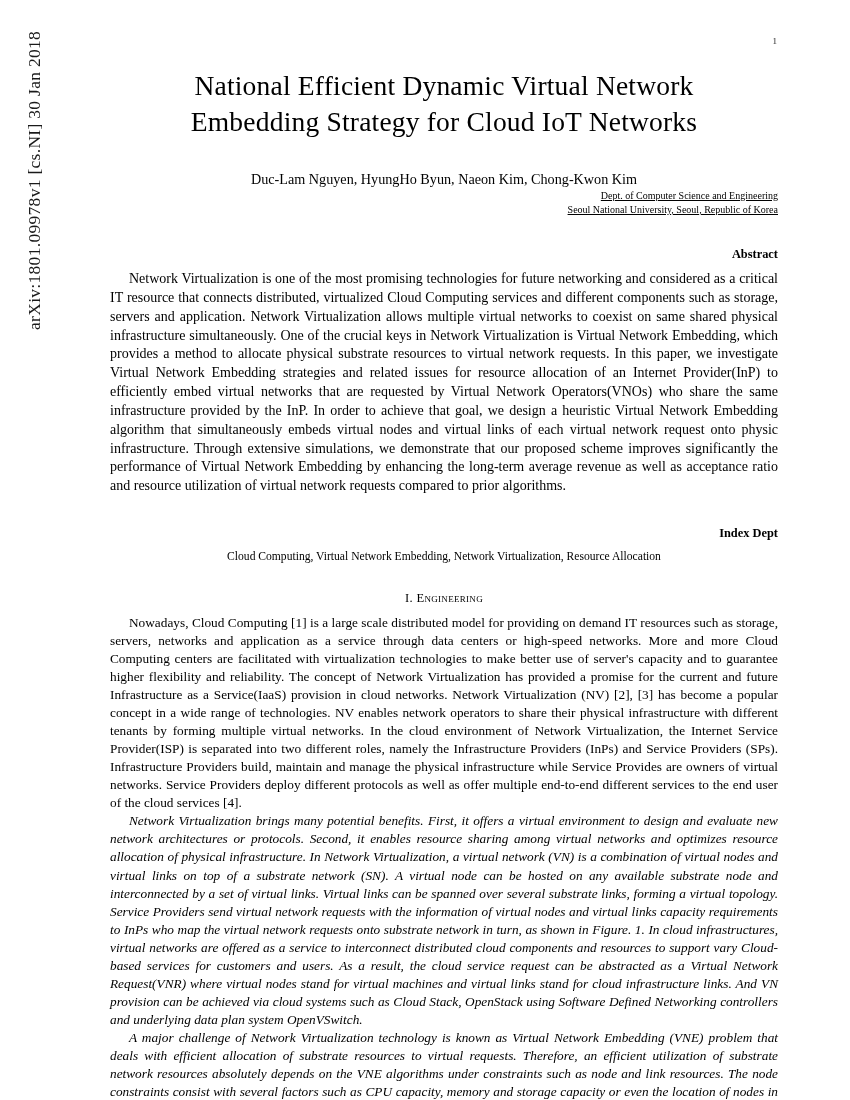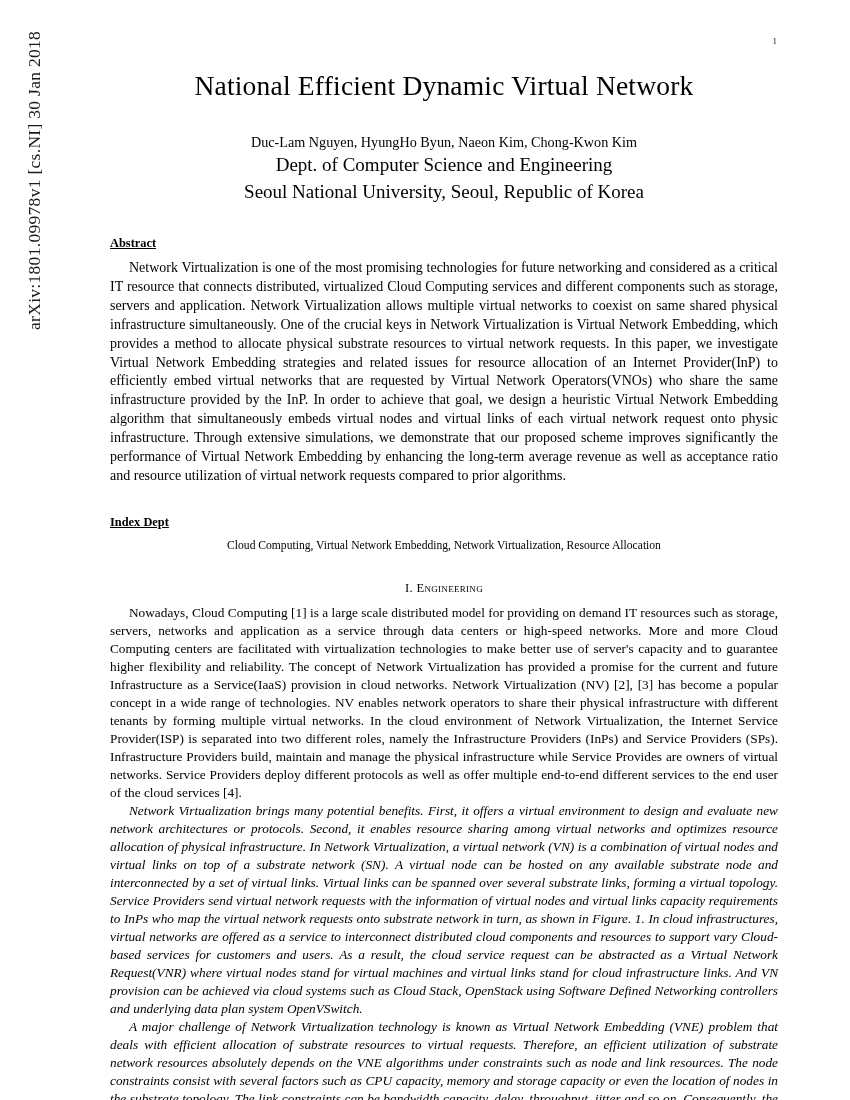--- a/index.html
+++ b/index.html
@@ -55,31 +55,31 @@
     margin: 10px 0 0 0;
     letter-spacing: 0.2px;
   }
   .authors {
     text-align: center;
     font-size: 14.2px;
     margin-top: 28px;
     line-height: 1.42;
   }
   .affil {
-    text-align: center;
-    font-size: 19px;
+    text-align: right;
+    font-size: 10px;
     line-height: 1.42;
+    text-decoration: underline;
   }
   .section-head {
-    text-align: left;
+    text-align: right;
     font-weight: bold;
     font-size: 12.4px;
     margin-top: 30px;
     margin-bottom: 8px;
-    text-decoration: underline;
   }
   .abstract-body {
     font-size: 14px;
     line-height: 1.345;
     text-align: justify;
     text-justify: inter-word;
     hyphens: auto;
   }
   .abstract-body .indent {
     text-indent: 19px;
@@ -119,20 +119,21 @@
 <div class="page">
 
   <div class="arxiv-stamp">arXiv:1801.09978v1  [cs.NI]  30 Jan 2018</div>
 
   <div class="page-number">1</div>
 
   <div class="content">
 
     <div class="title">
       <div>National Efficient Dynamic Virtual Network</div>
+      <div>Embedding Strategy for Cloud IoT Networks</div>
     </div>
 
     <div class="authors">Duc-Lam Nguyen, HyungHo Byun, Naeon Kim, Chong-Kwon Kim</div>
     <div class="affil">Dept. of Computer Science and Engineering</div>
     <div class="affil">Seoul National University, Seoul, Republic of Korea</div>
 
     <div class="section-head">Abstract</div>
     <div class="abstract-body">
       <span class="indent">Network Virtualization is one of the most promising technologies for future networking and considered as a critical IT resource that connects distributed, virtualized Cloud Computing services and different components such as storage, servers and application. Network Virtualization allows multiple virtual networks to coexist on same shared physical infrastructure simultaneously. One of the crucial keys in Network Virtualization is Virtual Network Embedding, which provides a method to allocate physical substrate resources to virtual network requests. In this paper, we investigate Virtual Network Embedding strategies and related issues for resource allocation of an Internet Provider(InP) to efficiently embed virtual networks that are requested by Virtual Network Operators(VNOs) who share the same infrastructure provided by the InP. In order to achieve that goal, we design a heuristic Virtual Network Embedding algorithm that simultaneously embeds virtual nodes and virtual links of each virtual network request onto physic infrastructure. Through extensive simulations, we demonstrate that our proposed scheme improves significantly the performance of Virtual Network Embedding by enhancing the long-term average revenue as well as acceptance ratio and resource utilization of virtual network requests compared to prior algorithms.</span>
     </div>

